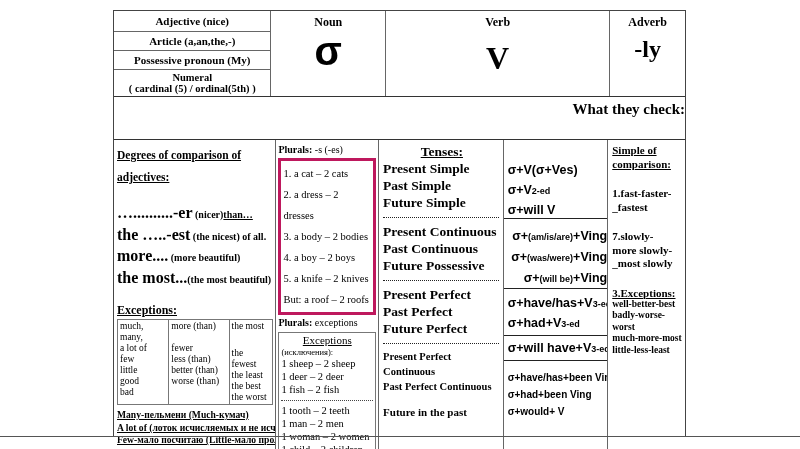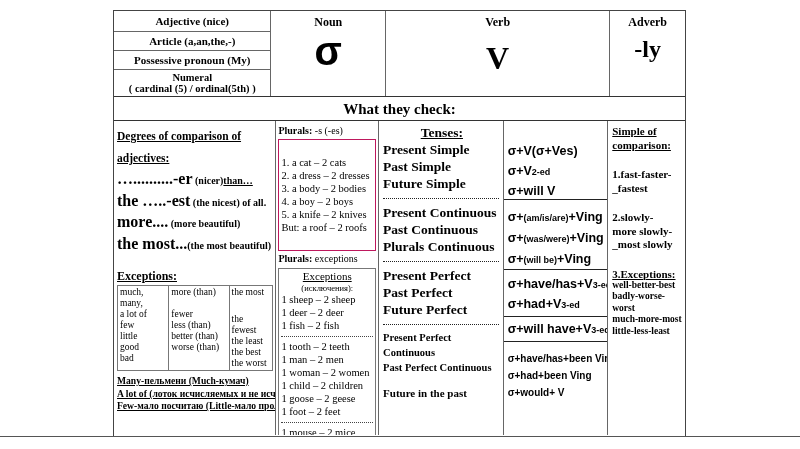--- a/index.html
+++ b/index.html
@@ -21,75 +21,75 @@
   .a-row.r4 { height: 26px; border-bottom: none; font-size: 10.5px; line-height: 11.5px; }
   .colB { width: 115px; border-left: 1px solid #666; text-align: center; }
   .colC { width: 225px; border-left: 1px solid #666; text-align: center; }
   .colD { width: 76px;  border-left: 1px solid #666; text-align: center; }
   .pos-label { font-weight: bold; font-size: 12px; padding-top: 4px; text-align: center; }
   .noun-symbol { font-family: "Liberation Sans", sans-serif; font-weight: bold; font-size: 40px; line-height: 42px; margin-top: 0px; }
   .verb-symbol { font-weight: bold; font-size: 32px; line-height: 36px; margin-top: 10px; }
   .adverb-symbol { font-weight: bold; font-size: 24px; line-height: 30px; margin-top: 4px; }
 
   
-  .band-check { height: 25px; border-top: 1px solid #333; border-bottom: 1px solid #333;
-                text-align: center; font-weight: bold; font-size: 15px; line-height: 25px; }
+  .band-check { height: 44px; border-top: 1px solid #333; border-bottom: 1px solid #333;
+                text-align: right; font-weight: bold; font-size: 15px; line-height: 25px; }
 
   
   .band-body { height: 314px; display: flex; }
   .bc { height: 100%; overflow: hidden; }
   .bc1 { width: 162px; padding: 4px 3px 0 3px; }
   .bc2 { width: 103px; border-left: 1px solid #666; padding: 2px 2px 0 2px; }
   .bc3 { width: 125px; border-left: 1px solid #666; padding: 4px 2px 0 4px; }
   .bc4 { width: 105px; border-left: 1px solid #666; display: flex; flex-direction: column; }
   .bc5 { width: 78px;  border-left: 1px solid #666; padding: 4px 2px 0 4px; }
   .pre { white-space: pre-line; }
 
   
   .adj-title { font-weight: bold; font-size: 11.5px; line-height: 22px; text-decoration: underline; }
-  .adj-patterns { }
+  .adj-patterns { margin-top: 15px; }
   .pline { line-height: 19.5px; white-space: nowrap; }
   .pmain { font-weight: bold; font-size: 16px; }
   .pnote { font-weight: bold; font-size: 10px; }
   .ptail { font-weight: bold; font-size: 10px; text-decoration: underline; }
   .adj-ex-title { font-weight: bold; font-size: 12px; margin-top: 14px; text-decoration: underline; }
   .adj-table { border: 1px solid #777; display: flex; margin-top: 1px; width: 156px; }
   .at-col { font-size: 9.5px; line-height: 11px; padding: 1px 2px; }
   .at-c1 { width: 52px; border-right: 1px solid #777; }
   .at-c2 { width: 61px; border-right: 1px solid #777; }
   .at-c3 { width: 43px; }
   .at-g2 { margin-top: 11px; }
   .at-g2b { margin-top: 16px; }
   .mnemos { margin-top: 4px; }
   .mnemo { font-weight: bold; font-size: 9.6px; line-height: 12.5px; text-decoration: underline; white-space: nowrap; }
 
   
   .pl-title { font-size: 10px; line-height: 15px; white-space: nowrap; }
   .pl-title .b { font-weight: bold; }
-  .pl-box { border: 1px solid #be185d; font-size: 10.5px; line-height: 13px; padding: 16px 2px; margin-top: 1px; }
+  .pl-box { border: 3px solid #be185d; font-size: 10.5px; line-height: 21px; padding: 2px 2px; margin-top: 1px; }
   .pl-box2 { border: 1px solid #777; font-size: 10.5px; line-height: 13px; padding: 1px 2px; margin-top: 2px; height: 196px; }
   .ex-head { text-align: center; font-size: 11px; text-decoration: underline; }
-  .ex-sub { text-align: center; font-size: 8.5px; line-height: 10px; }
+  .ex-sub { font-size: 8.5px; line-height: 10px; }
   .dotsep { border-top: 1.5px dotted #444; margin: 4px 0 3px 0; }
   .dotsep2 { border-top: 1.5px dotted #222; margin: 6px 2px 5px 0; }
 
   
   .t-title { text-align: center; font-weight: bold; font-size: 13.5px; text-decoration: underline; }
   .t-group { font-weight: bold; font-size: 13.5px; line-height: 17px; }
   .t-group.small { font-size: 10.5px; line-height: 15px; }
   .t-future { font-weight: bold; font-size: 11px; margin-top: 12px; }
 
   
   .f-cell { border-bottom: 1px solid #222; font-family: "Liberation Sans", sans-serif; font-weight: bold;
             padding-left: 4px; }
   .f-line { font-size: 12.5px; line-height: 19px; white-space: nowrap; }
   .fb { font-size: 9px; }
   .f1 { height: 79px; padding-top: 21px; }
   .f2 { height: 70px; padding-top: 7px; }
-  .f2 .f-line { line-height: 20px; }
+  .f2 .f-line { line-height: 20px; text-align: right; }
   .f3 { height: 47px; padding-top: 5px; }
   .f4 { height: 25px; padding-top: 3px; }
   .f5 { border-bottom: none; flex: 1; padding-top: 8px; }
   .f5 .f-line { font-size: 10px; line-height: 17px; }
 
   
   .av-title { font-weight: bold; font-size: 11px; line-height: 13.5px; text-decoration: underline; }
   .av-item { font-weight: bold; font-size: 11px; line-height: 13.5px; margin-top: 16px; }
   .av-ex-title { font-weight: bold; font-size: 11px; margin-top: 16px; text-decoration: underline; }
   .av-ex { font-weight: bold; font-size: 9.5px; line-height: 11.5px; }
@@ -208,21 +208,21 @@
     </div>
 
     <div class="bc bc3">
       <div class="t-title">Tenses:</div>
       <div class="t-group pre">Present Simple
 Past Simple
 Future Simple</div>
       <div class="dotsep2"></div>
       <div class="t-group pre">Present Continuous
 Past Continuous
-Plurals Continuous</div>
+Future Possessive</div>
       <div class="dotsep2"></div>
       <div class="t-group pre">Present Perfect
 Past Perfect
 Future Perfect</div>
       <div class="dotsep2"></div>
       <div class="t-group small pre">Present Perfect Continuous
 Past Perfect Continuous</div>
       <div class="t-future">Future in the past</div>
     </div>
 
@@ -248,21 +248,21 @@
         <div class="f-line"><span class="fa">σ+have/has+been Ving</span></div>
         <div class="f-line"><span class="fa">σ+had+been Ving</span></div>
         <div class="f-line"><span class="fa">σ+would+ V</span></div>
       </div>
     </div>
 
     <div class="bc bc5">
       <div class="av-title">Simple of comparison:</div>
       <div class="av-item pre">1.fast-faster-
 _fastest</div>
-      <div class="av-item pre">2.slowly-
+      <div class="av-item pre">7.slowly-
 more slowly-
 _most slowly</div>
       <div class="av-ex-title">3.Exceptions:</div>
       <div class="av-ex pre">well-better-best
 badly-worse-worst
 much-more-most
 little-less-least</div>
     </div>
 
   </div>

